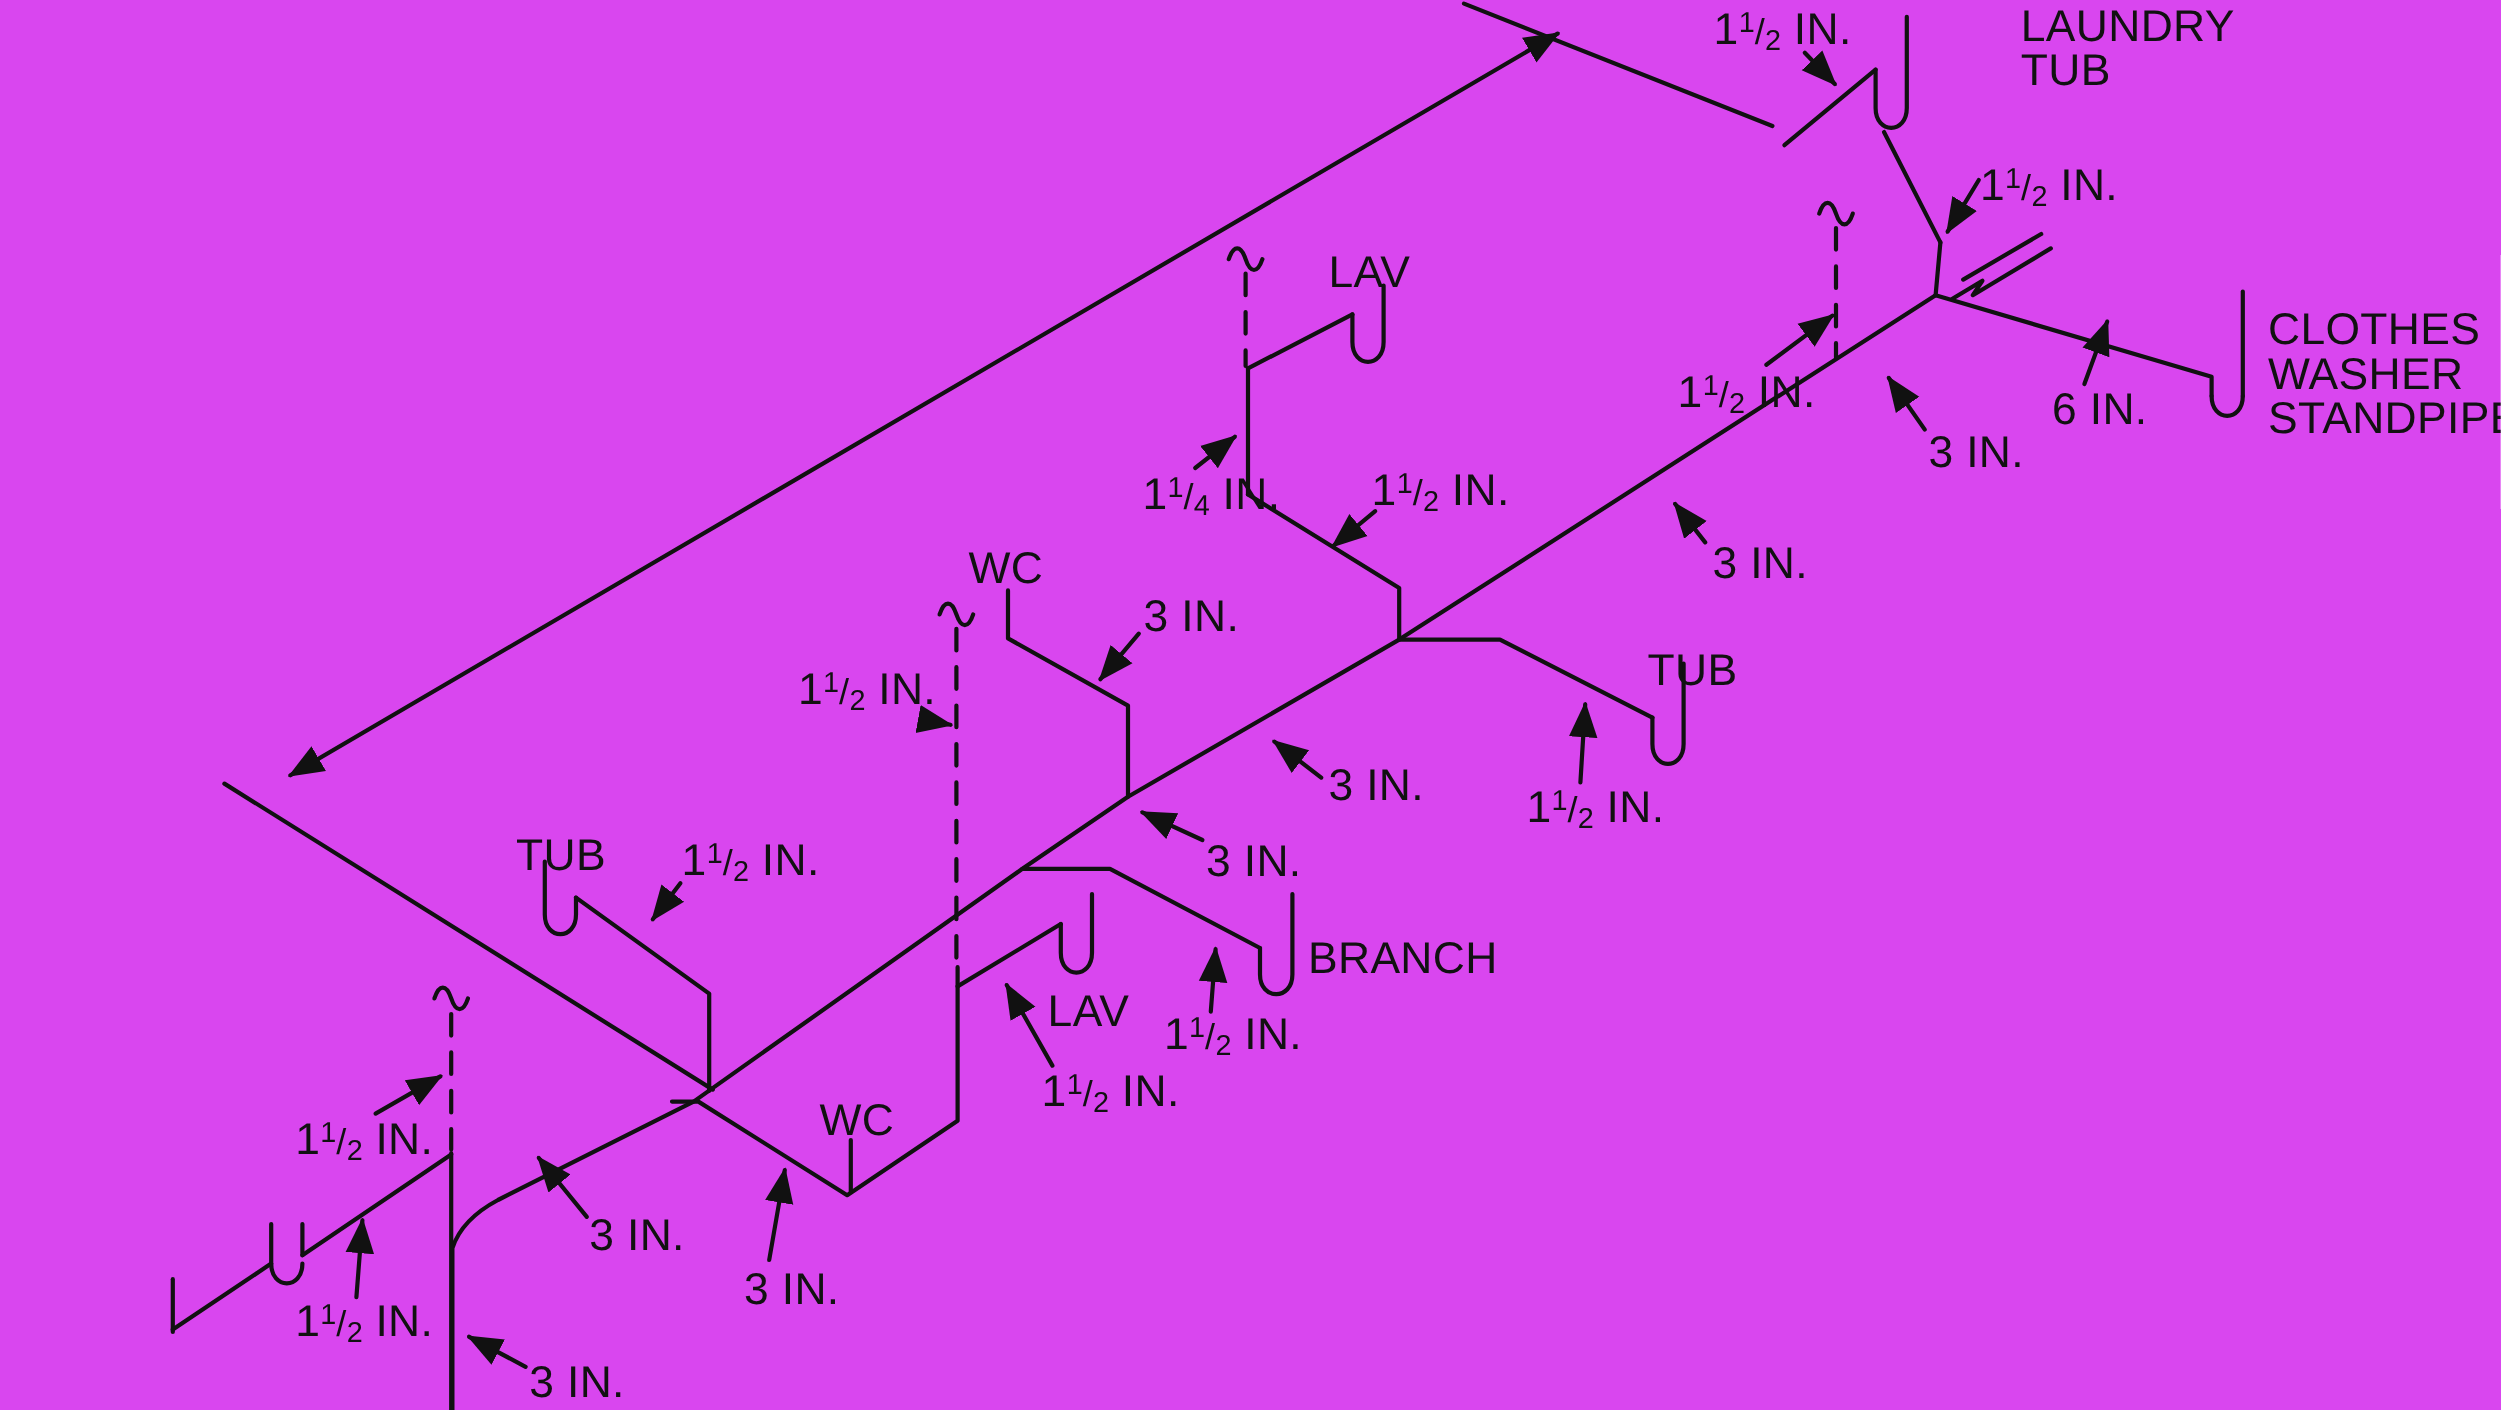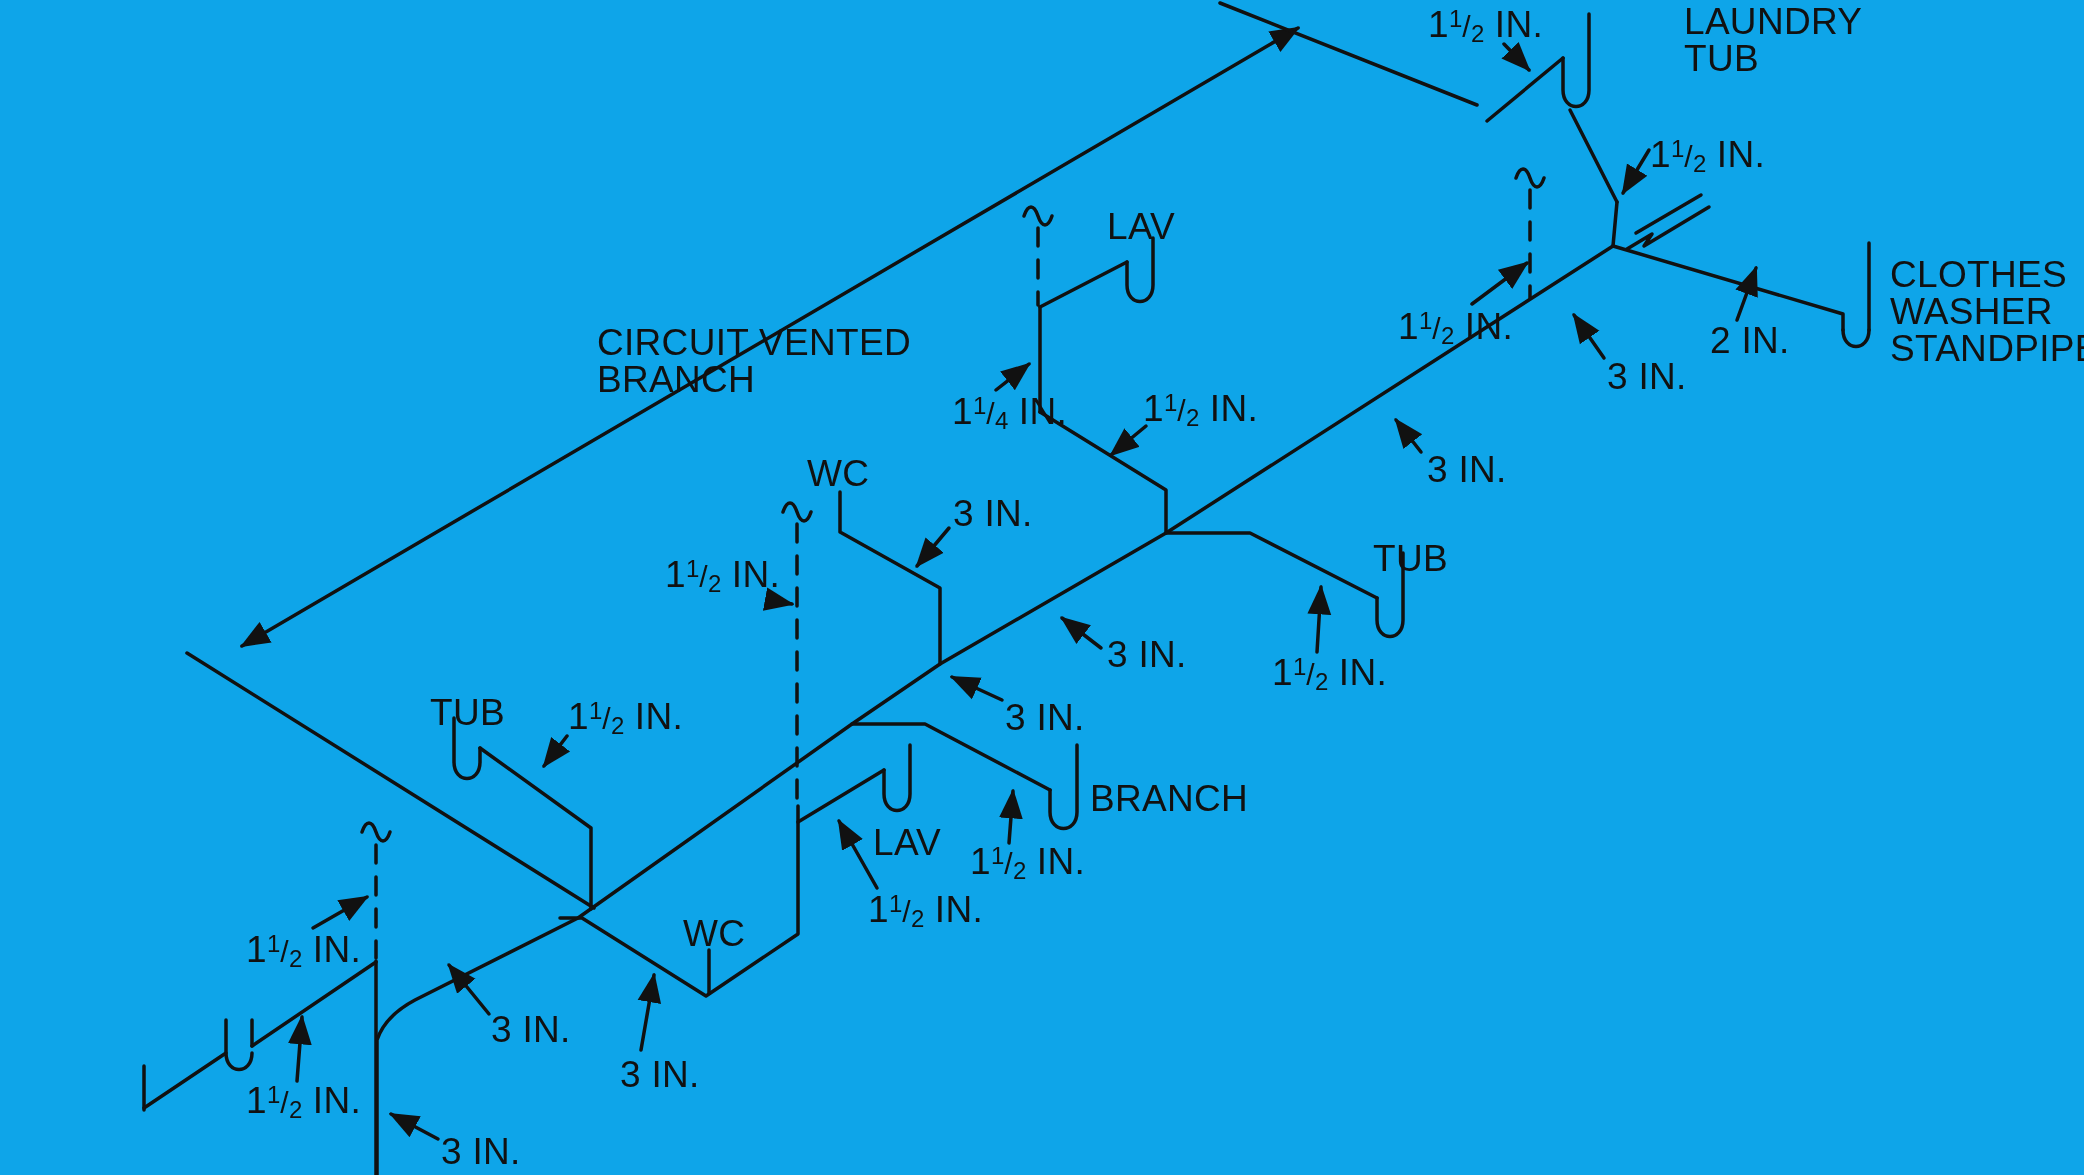--- a/index.html
+++ b/index.html
@@ -1,16 +1,16 @@
 <!DOCTYPE html>
 <html><head>
 <meta charset="utf-8">
 <style>
   html,body{margin:0;padding:0;background:#fff;}
-  #stage{position:relative;width:2084px;height:1175px;background:#0ea5e9;overflow:hidden;
+  #stage{position:relative;width:2084px;height:1175px;background:#d946ef;overflow:hidden;
          font-family:"Liberation Sans",sans-serif;}
   #pipes{position:absolute;left:0;top:0;}
   .lbl{position:absolute;font-size:37px;line-height:1.0;color:#111;white-space:pre;
        letter-spacing:.3px;font-family:"Liberation Sans",sans-serif;}
   .lbl sup{font-size:24px;vertical-align:10px;letter-spacing:0;}
   .lbl sub{font-size:24px;vertical-align:-5px;letter-spacing:0;}
   .lbl .sl{font-size:30px;}
 </style>
 </head>
 <body>
@@ -101,21 +101,21 @@
       <path d="M297,1081 L302,1017" marker-end="url(#ah)"></path>
       <path d="M489,1014 L449,965" marker-end="url(#ah)"></path>
       <path d="M438,1139 L391,1114" marker-end="url(#ah)"></path>
     </g>
   </svg>
 
   <div class="lbl" style="left:1428px;top:6px">1<sup>1</sup><span class="sl">/</span><sub>2</sub> IN.</div>
   <div class="lbl" style="left:1684px;top:3px">LAUNDRY<br>TUB</div>
   <div class="lbl" style="left:1650px;top:136px">1<sup>1</sup><span class="sl">/</span><sub>2</sub> IN.</div>
   <div class="lbl" style="left:1890px;top:256px">CLOTHES<br>WASHER<br>STANDPIPE</div>
-  <div class="lbl" style="left:1710px;top:322px">2 IN.</div>
+  <div class="lbl" style="left:1710px;top:322px">6 IN.</div>
   <div class="lbl" style="left:1607px;top:358px">3 IN.</div>
   <div class="lbl" style="left:1398px;top:308px">1<sup>1</sup><span class="sl">/</span><sub>2</sub> IN.</div>
   <div class="lbl" style="left:1427px;top:451px">3 IN.</div>
   <div class="lbl" style="left:1107px;top:208px">LAV</div>
   <div class="lbl" style="left:952px;top:393px">1<sup>1</sup><span class="sl">/</span><sub>4</sub> IN.</div>
   <div class="lbl" style="left:1143px;top:390px">1<sup>1</sup><span class="sl">/</span><sub>2</sub> IN.</div>
   <div class="lbl" style="left:1373px;top:540px">TUB</div>
   <div class="lbl" style="left:1272px;top:654px">1<sup>1</sup><span class="sl">/</span><sub>2</sub> IN.</div>
   <div class="lbl" style="left:807px;top:455px">WC</div>
   <div class="lbl" style="left:953px;top:495px">3 IN.</div>
@@ -123,18 +123,17 @@
   <div class="lbl" style="left:1107px;top:636px">3 IN.</div>
   <div class="lbl" style="left:1005px;top:699px">3 IN.</div>
   <div class="lbl" style="left:1090px;top:780px">BRANCH</div>
   <div class="lbl" style="left:970px;top:843px">1<sup>1</sup><span class="sl">/</span><sub>2</sub> IN.</div>
   <div class="lbl" style="left:873px;top:824px">LAV</div>
   <div class="lbl" style="left:868px;top:891px">1<sup>1</sup><span class="sl">/</span><sub>2</sub> IN.</div>
   <div class="lbl" style="left:430px;top:694px">TUB</div>
   <div class="lbl" style="left:568px;top:698px">1<sup>1</sup><span class="sl">/</span><sub>2</sub> IN.</div>
   <div class="lbl" style="left:683px;top:915px">WC</div>
   <div class="lbl" style="left:620px;top:1056px">3 IN.</div>
-  <div class="lbl" style="left:597px;top:324px">CIRCUIT VENTED<br>BRANCH</div>
   <div class="lbl" style="left:246px;top:931px">1<sup>1</sup><span class="sl">/</span><sub>2</sub> IN.</div>
   <div class="lbl" style="left:246px;top:1082px">1<sup>1</sup><span class="sl">/</span><sub>2</sub> IN.</div>
   <div class="lbl" style="left:491px;top:1011px">3 IN.</div>
   <div class="lbl" style="left:441px;top:1133px">3 IN.</div>
 </div>
 
 </body></html>

